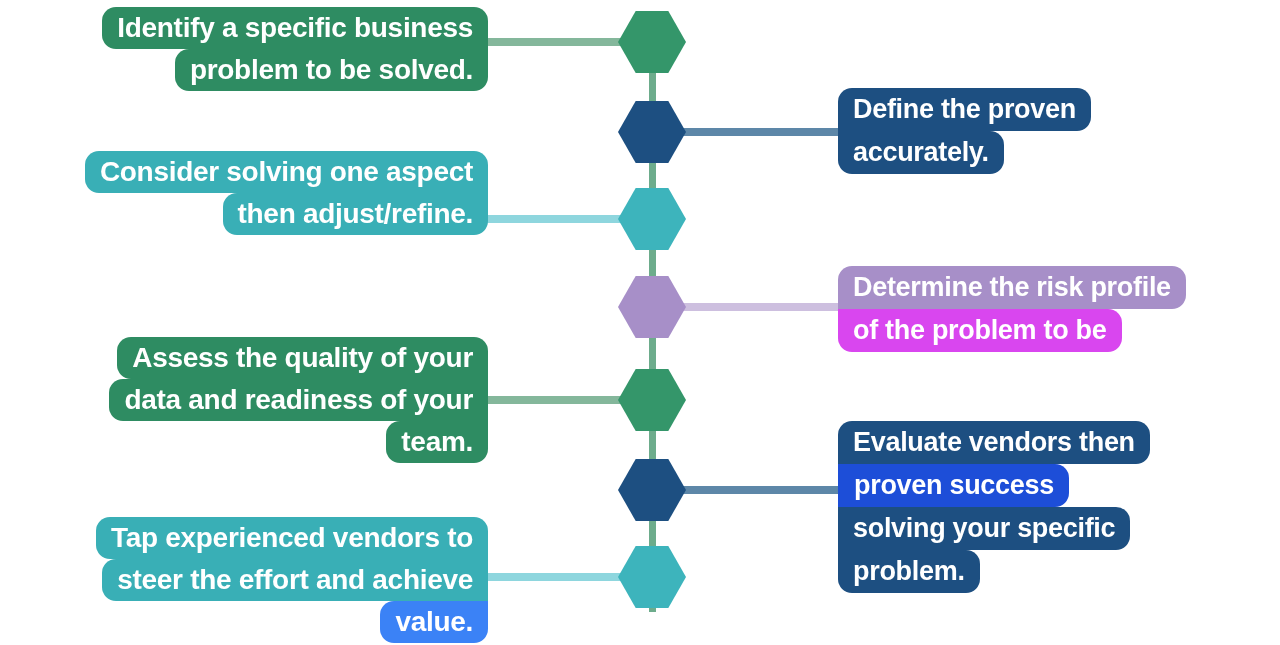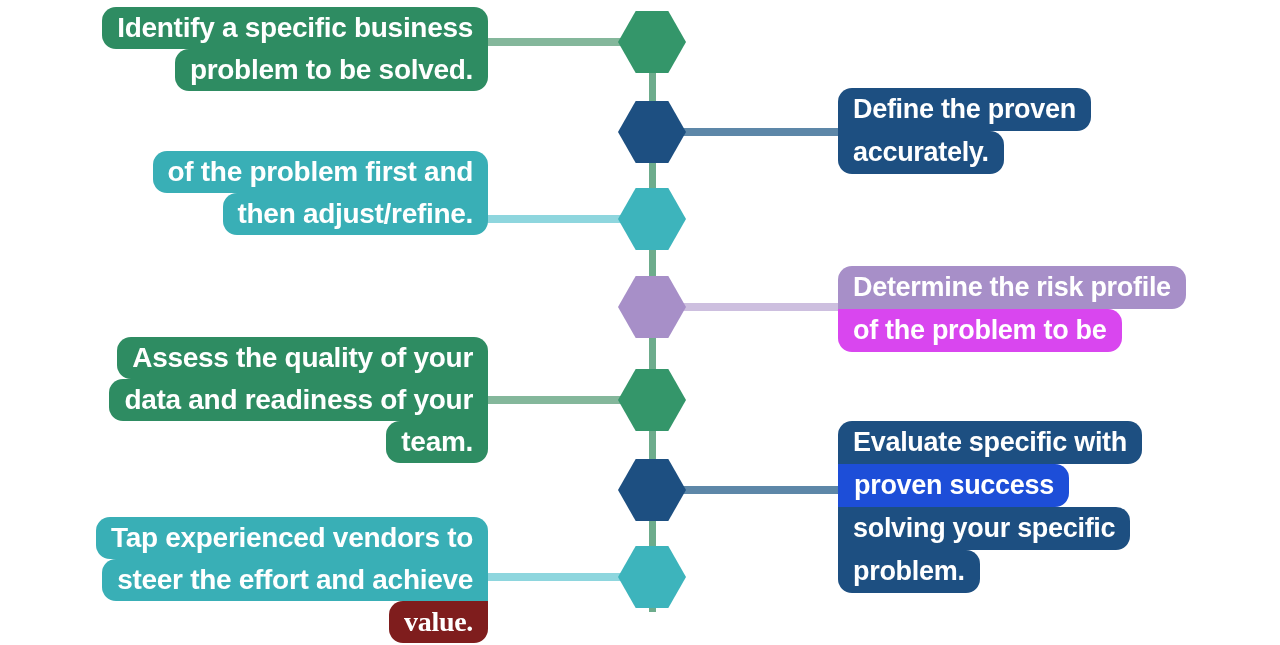--- a/index.html
+++ b/index.html
@@ -72,41 +72,41 @@
     <span class="line" style="background-color: rgb(46, 140, 98);">Identify a specific business</span>
     <span class="line" style="background-color: rgb(46, 140, 98); text-align: center;">problem to be solved.</span>
   </div>
 
   <div class="step-box side-right b2">
     <span class="line" style="background-color: rgb(29, 79, 129);">Define the proven</span>
     <span class="line" style="background-color: rgb(29, 79, 129);">accurately.</span>
   </div>
 
   <div class="step-box side-left b3">
-    <span class="line" style="background-color: rgb(57, 175, 182);">of the problem first and</span>
+    <span class="line" style="background-color: rgb(57, 175, 182);">Consider solving one aspect</span>
     <span class="line" style="background-color: rgb(57, 175, 182);">then adjust/refine.</span>
   </div>
 
   <div class="step-box side-right b4">
     <span class="line" style="background-color: rgb(167, 143, 200);">Determine the risk profile</span>
     <span class="line" style="background-color: #d946ef;">of the problem to be</span>
   </div>
 
   <div class="step-box side-left b5">
     <span class="line" style="background-color: rgb(46, 140, 98);">Assess the quality of your</span>
     <span class="line" style="background-color: rgb(46, 140, 98);">data and readiness of your</span>
     <span class="line" style="background-color: rgb(46, 140, 98);">team.</span>
   </div>
 
   <div class="step-box side-right b6">
-    <span class="line" style="background-color: rgb(29, 79, 129);">Evaluate specific with</span>
+    <span class="line" style="background-color: rgb(29, 79, 129);">Evaluate vendors then</span>
     <span class="line" style="background-color: #1d4ed8; padding-left: 16px;">proven success</span>
     <span class="line" style="background-color: rgb(29, 79, 129);">solving your specific</span>
     <span class="line" style="background-color: rgb(29, 79, 129);">problem.</span>
   </div>
 
   <div class="step-box side-left b7">
     <span class="line" style="background-color: rgb(57, 175, 182);">Tap experienced vendors to</span>
     <span class="line" style="background-color: rgb(57, 175, 182);">steer the effort and achieve</span>
-    <span class="line" style="background-color: #7f1d1d; font-family: Liberation Serif, serif;">value.</span>
+    <span class="line" style="background-color: #3b82f6;">value.</span>
   </div>
 
 </div>
 
 </body></html>

